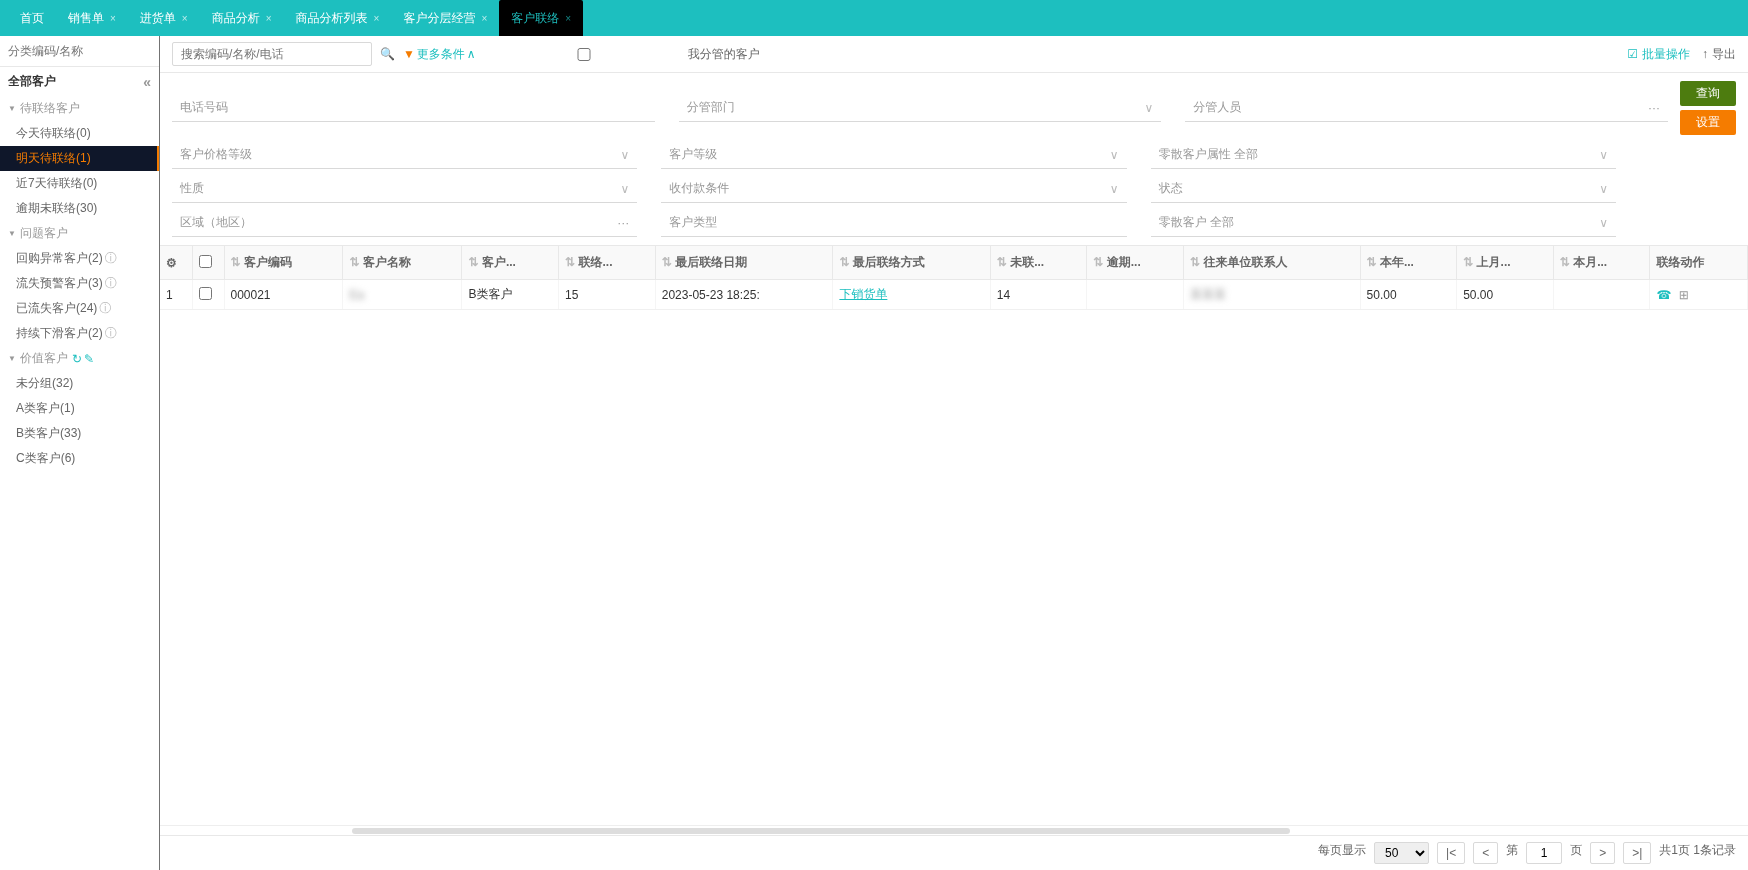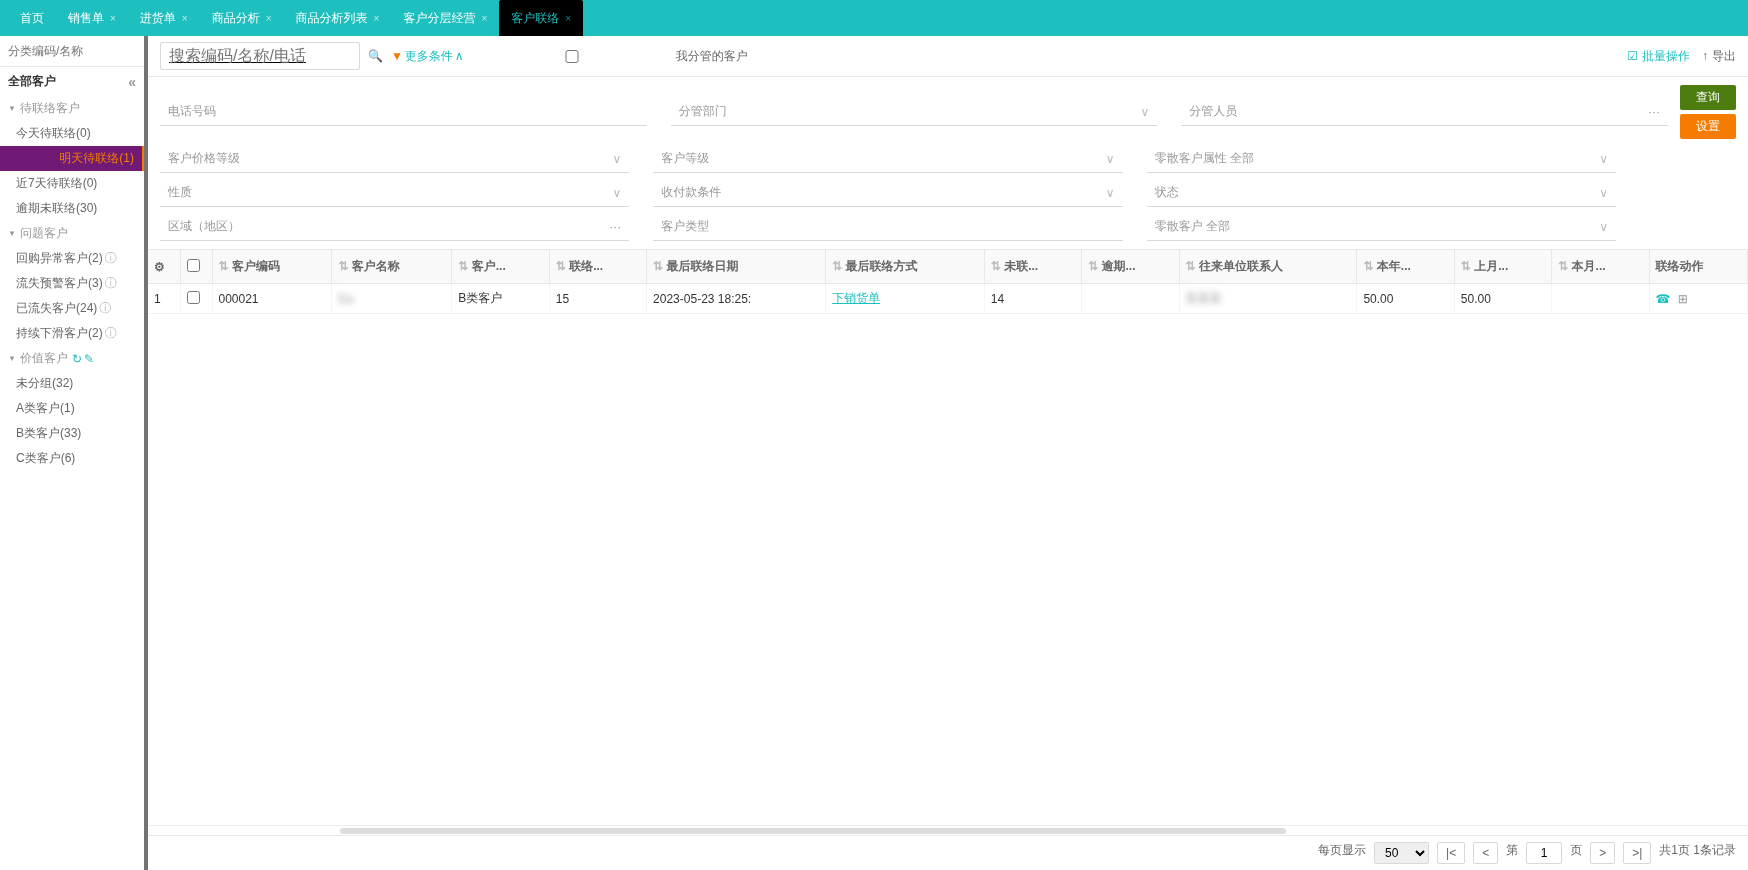--- a/index.html
+++ b/index.html
@@ -42,23 +42,23 @@
     }
 
     
     .main-layout {
       display: flex;
       height: calc(100vh - 36px);
     }
 
     
     .sidebar {
-      width: 148px;
+      width: 160px;
       background: #fff;
-      border-right: 4px solid #737373;
+      border-right: 1px solid #737373;
       overflow-y: auto;
       flex-shrink: 0;
     }
     .sidebar-search {
       padding: 8px;
       display: flex;
       align-items: center;
       border-bottom: 1px solid #e8e8e8;
     }
     .sidebar-search input {
@@ -92,24 +92,23 @@
       font-size: 8px;
     }
     .sidebar-item {
       padding: 4px 8px 4px 16px;
       color: #666;
       cursor: pointer;
       display: flex;
       align-items: center;
     }
     .sidebar-item.active {
-      background: #701a75;
+      background: #0f172a;
       color: #f57c00;
       border-right: 2px solid #f57c00;
-      justify-content: flex-end;
     }
 
     
     .content-area {
       flex: 1;
       display: flex;
       flex-direction: column;
       overflow: hidden;
     }
 
@@ -121,22 +120,21 @@
       display: flex;
       align-items: center;
       gap: 8px;
     }
     .search-bar input {
       border: 1px solid #d9d9d9;
       border-radius: 2px;
       padding: 4px 8px;
       width: 200px;
       outline: none;
-      font-size: 16px;
-      text-decoration: underline;
+      font-size: 12px;
     }
     .search-bar .search-btn {
       color: #1dbfbf;
       cursor: pointer;
     }
     .more-conditions {
       color: #1dbfbf;
       cursor: pointer;
       display: flex;
       align-items: center;

